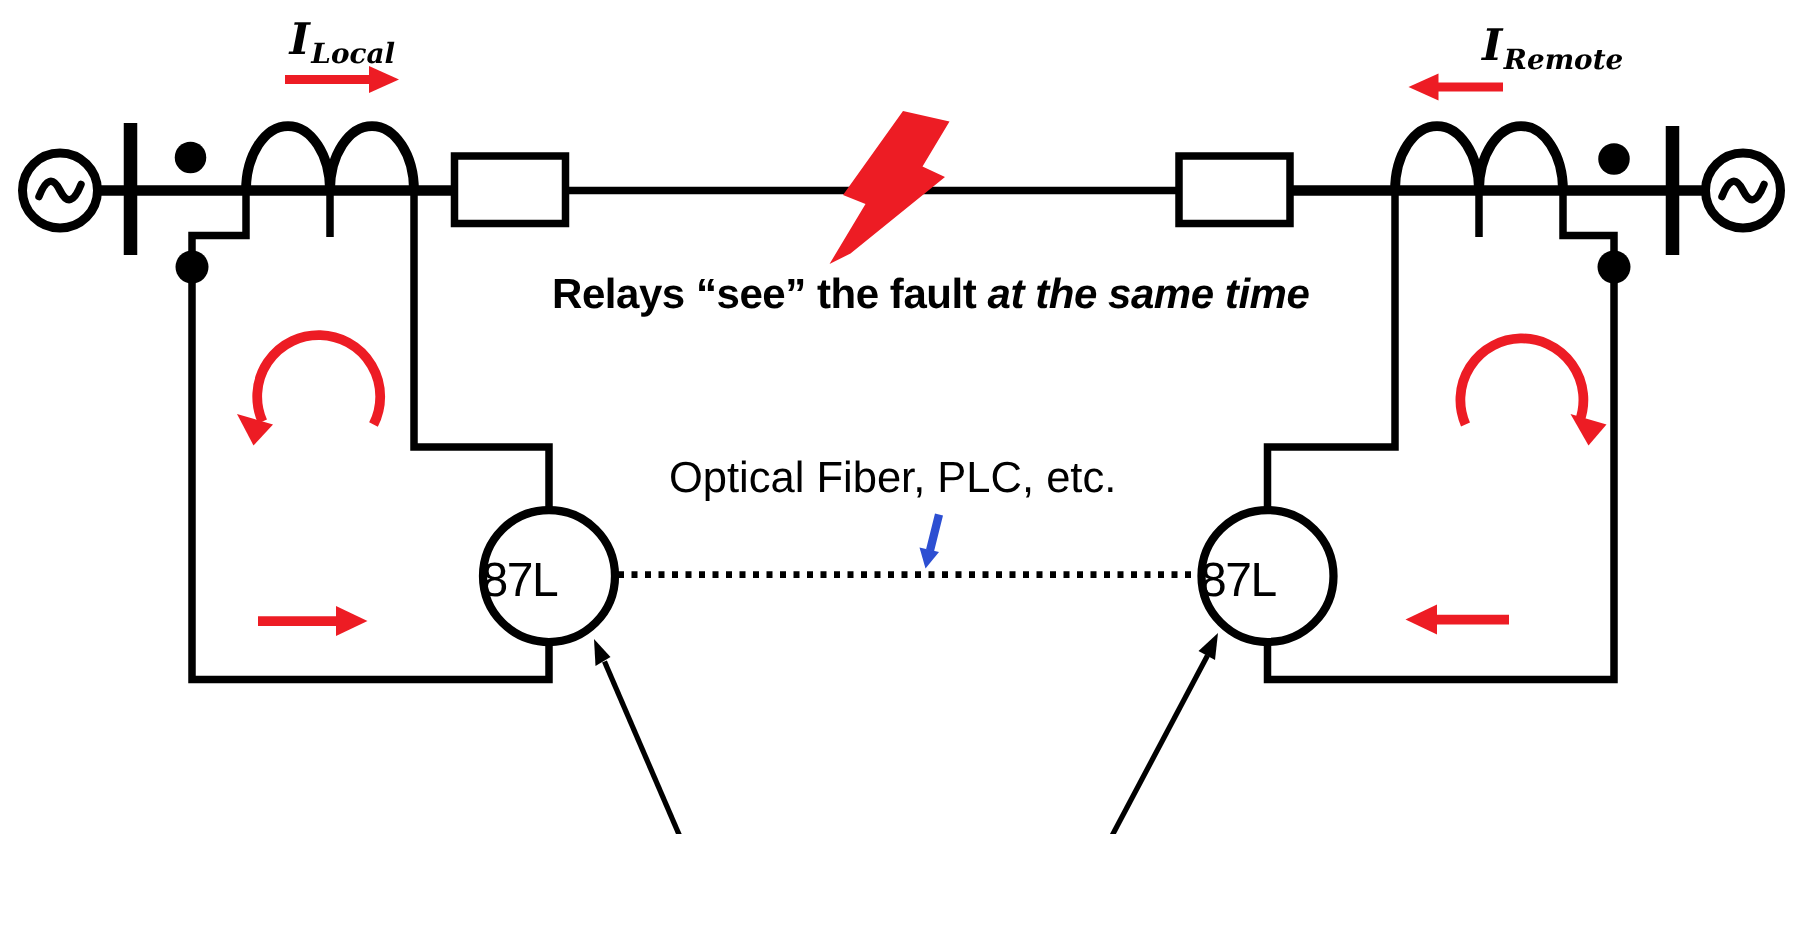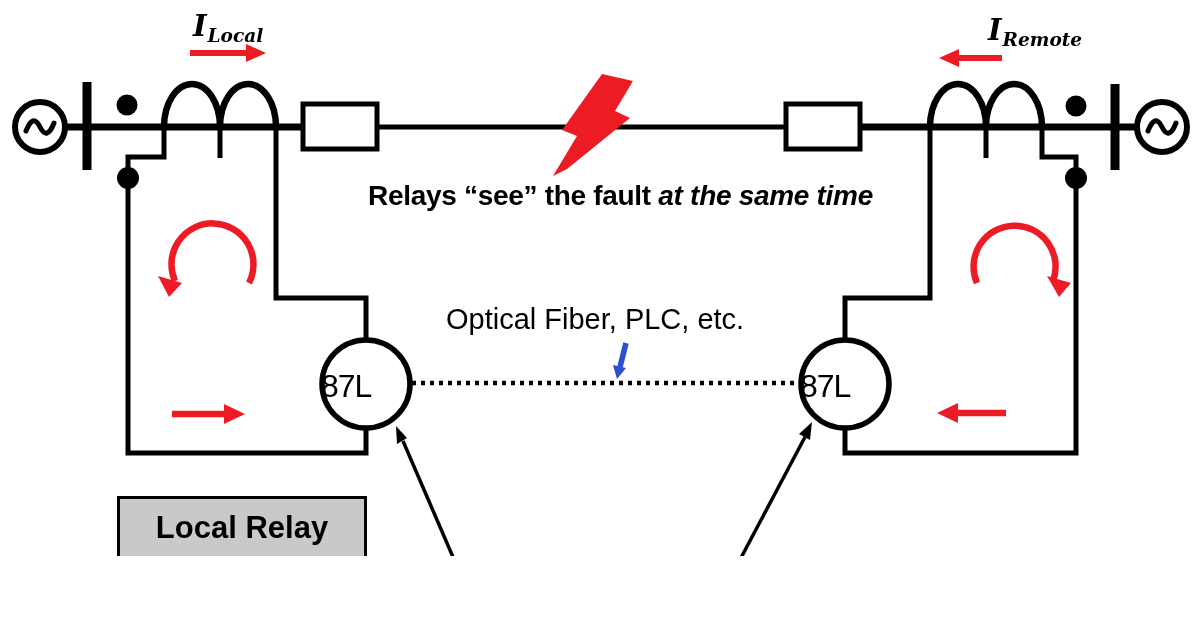--- a/index.html
+++ b/index.html
@@ -123,16 +123,15 @@
   <div class="txt i-label" style="left:944px;top:16px;margin-left:44px;"><span>I</span><span class="sub">Remote</span></div>
 
   <div class="txt channel-label" style="left:446px;top:303px;">Optical Fiber, PLC, etc.</div>
 
   <div class="txt fault-caption" style="left:368px;top:180px;"><span>Relays “see” the fault </span><span class="it">at the same time</span></div>
 
   <div class="txt relay-label" style="left:321px;top:368px;">87L</div>
 
   <div class="txt relay-label" style="left:800px;top:368px;">87L</div>
 
-  <div class="relay-box" style="left:117px;top:496px;">Local Relay</div>
 
 
 </div>
 
 </body></html>

